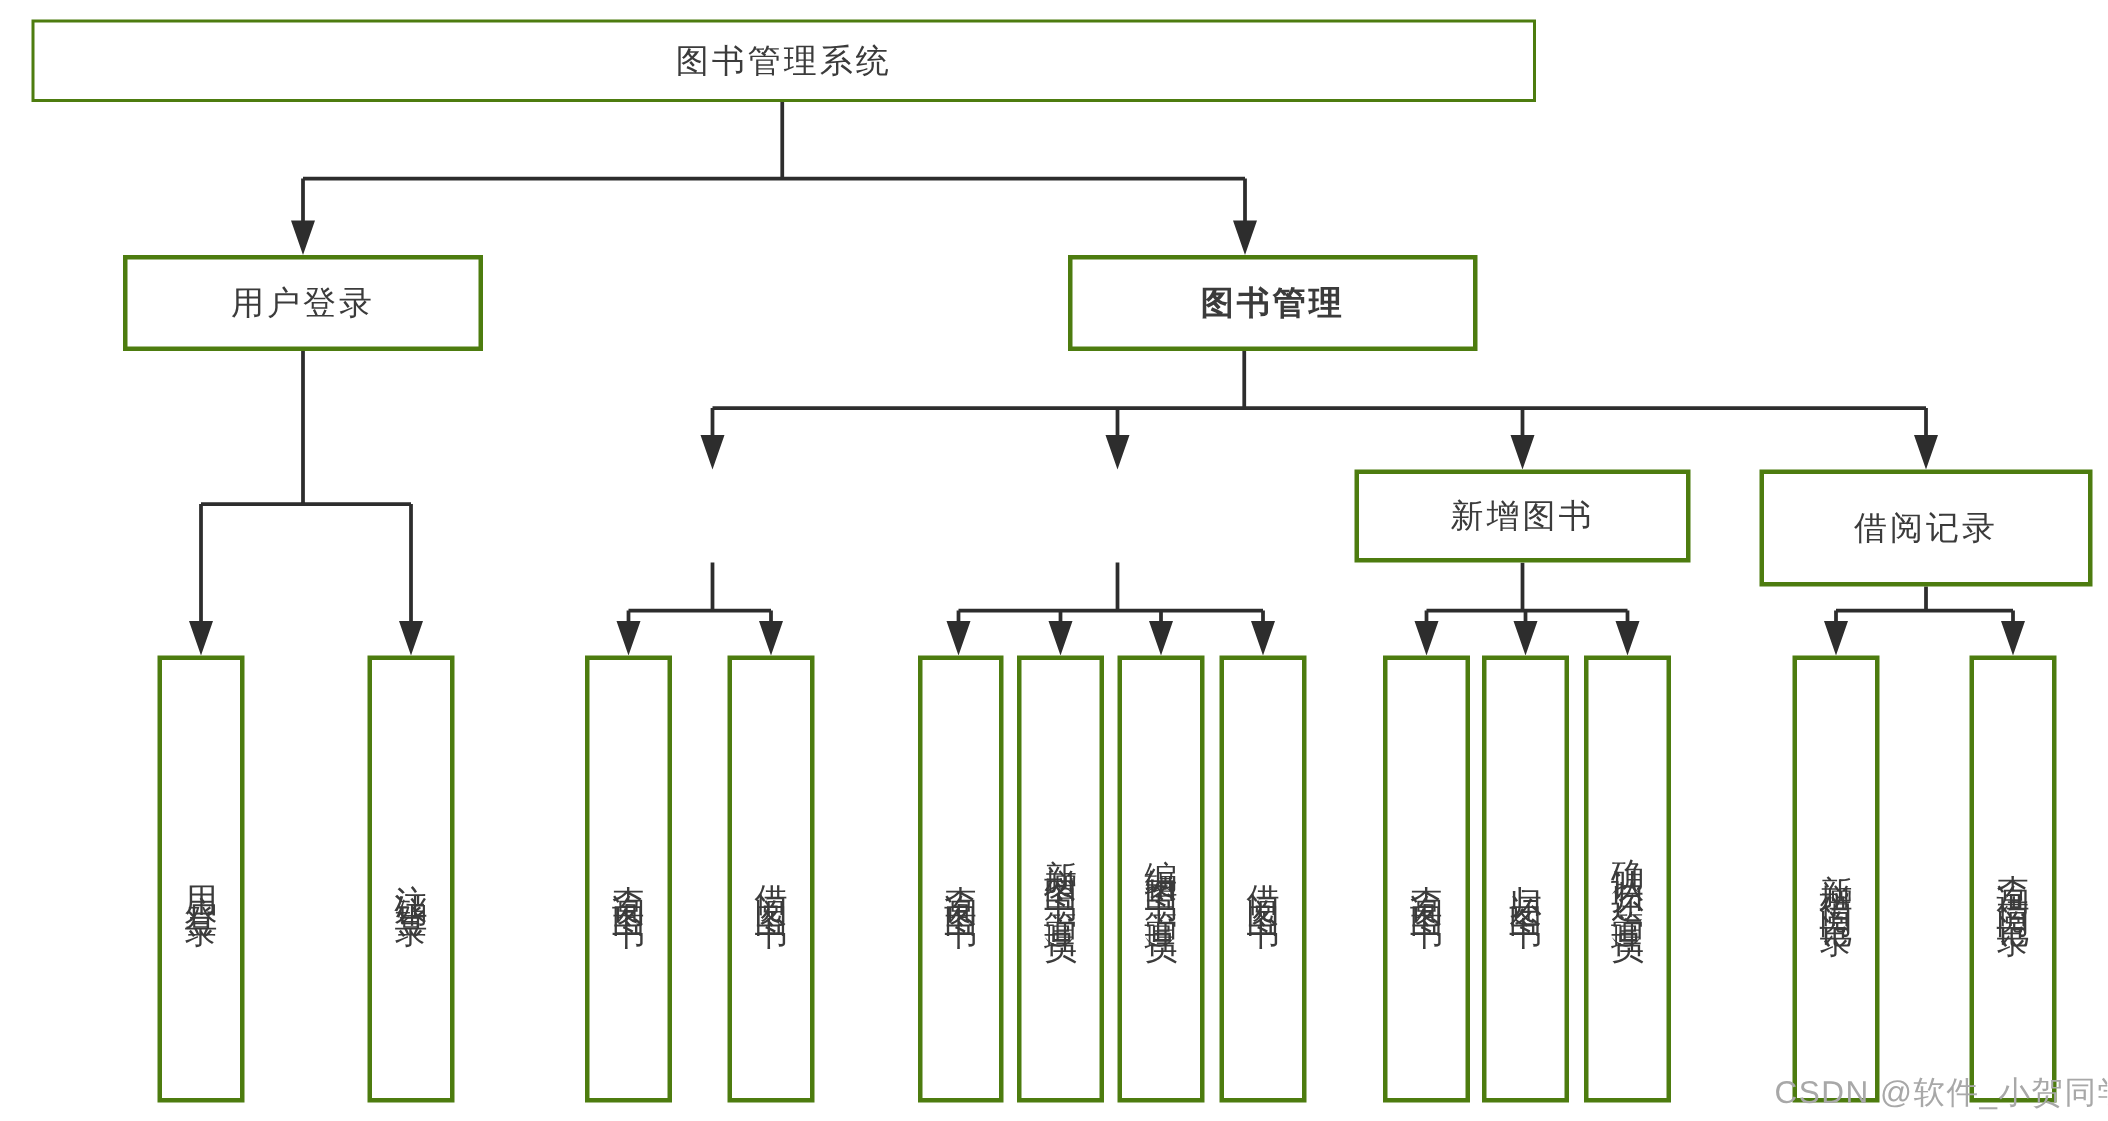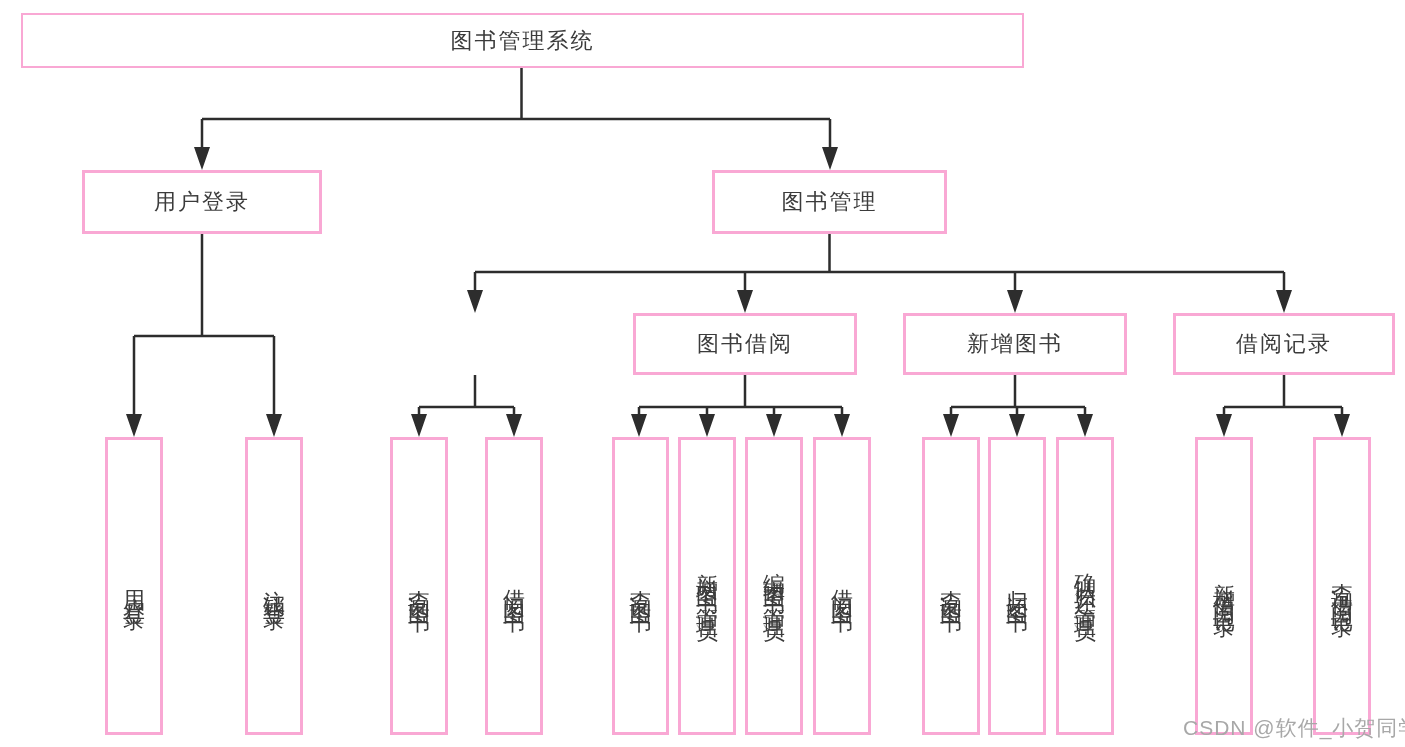--- a/index.html
+++ b/index.html
@@ -18,21 +18,21 @@
   #connector-svg {
     position: absolute;
     left: 0;
     top: 0;
     width: 1405px;
     height: 747px;
   }
   .box {
     position: absolute;
     box-sizing: border-box;
-    border: 3px solid #f9a8d4;
+    border: 3px solid #4d7c0f;
     background: #ffffff;
     display: flex;
     align-items: center;
     justify-content: center;
     color: #3b3b3b;
     z-index: 2;
   }
   .root-box {
     border-width: 2.5px;
   }
@@ -79,25 +79,24 @@
              M631 414 L647 414 L639 437 Z M699 414 L715 414 L707 437 Z
              M766 414 L782 414 L774 437 Z M834 414 L850 414 L842 437 Z
              M943 414 L959 414 L951 437 Z M1009 414 L1025 414 L1017 437 Z
              M1077 414 L1093 414 L1085 437 Z
              M1216 414 L1232 414 L1224 437 Z M1334 414 L1350 414 L1342 437 Z"></path>
   </svg>
 
   <div class="box root-box h-label" style="left:21px; top:13px; width:1003px; height:55px;">图书管理系统</div>
 
   <div class="box h-label" style="left:82px; top:170px; width:240px; height:64px;">用户登录</div>
-  <div class="box h-label" style="left:712px; top:170px; width:235px; height:64px;">图书管理</div>
+  <div class="box h-label" style="left:712px; top:170px; width:273px; height:64px;font-weight:bold;">图书管理</div>
 
-  <div class="box h-label" style="left:633px; top:313px; width:224px; height:62px;">图书借阅</div>
   <div class="box h-label" style="left:903px; top:313px; width:224px; height:62px;">新增图书</div>
-  <div class="box h-label" style="left:1173px; top:313px; width:222px; height:62px;">借阅记录</div>
+  <div class="box h-label" style="left:1173px; top:313px; width:222px; height:78px;">借阅记录</div>
 
   <div class="box v-box" style="left:105px; top:437px; width:58px; height:298px;">用户登录</div>
   <div class="box v-box" style="left:245px; top:437px; width:58px; height:298px;">注销登录</div>
 
   <div class="box v-box" style="left:390px; top:437px; width:58px; height:298px;">查询图书</div>
   <div class="box v-box" style="left:485px; top:437px; width:58px; height:298px;">借阅图书</div>
 
   <div class="box v-box" style="left:612px; top:437px; width:57px; height:298px;">查询图书</div>
   <div class="box v-box" style="left:678px; top:437px; width:58px; height:298px;">新增图书（管理员）</div>
   <div class="box v-box" style="left:745px; top:437px; width:58px; height:298px;">编辑图书（管理员）</div>

